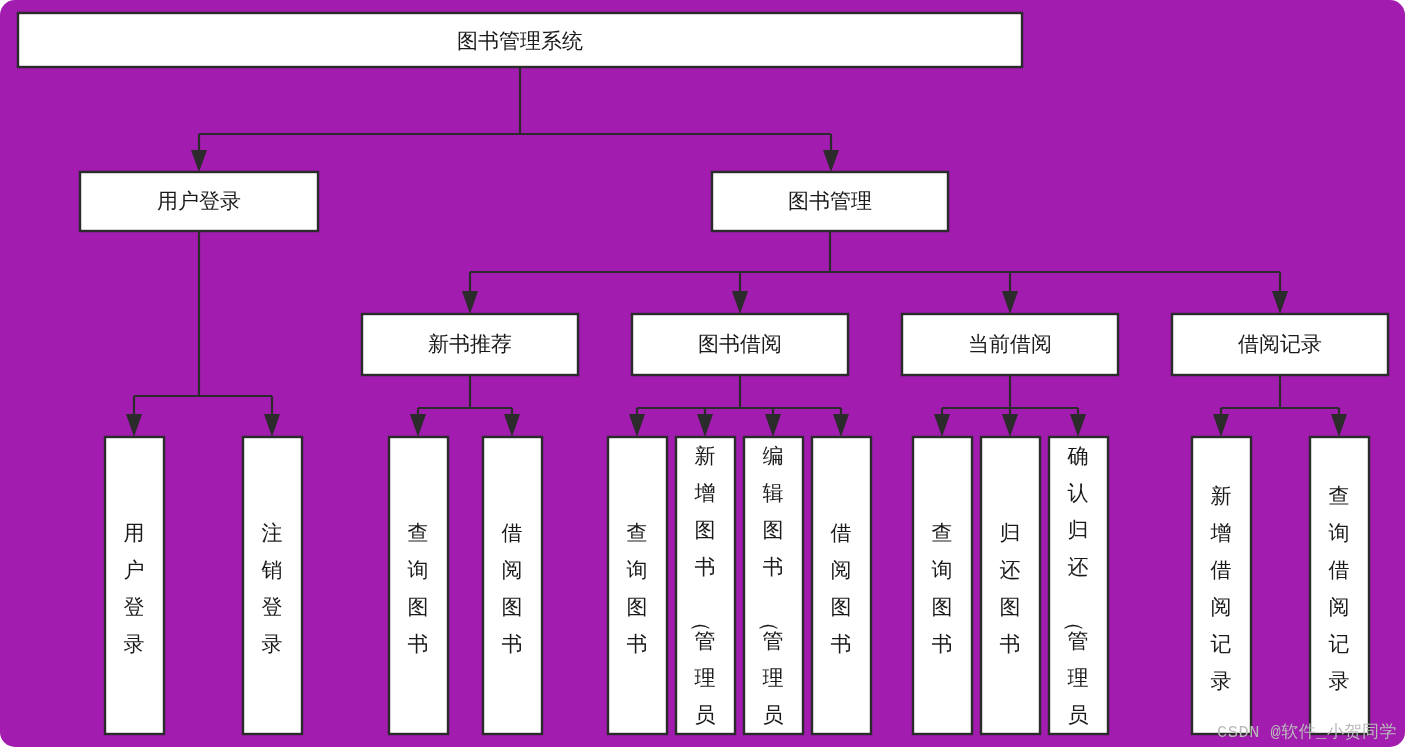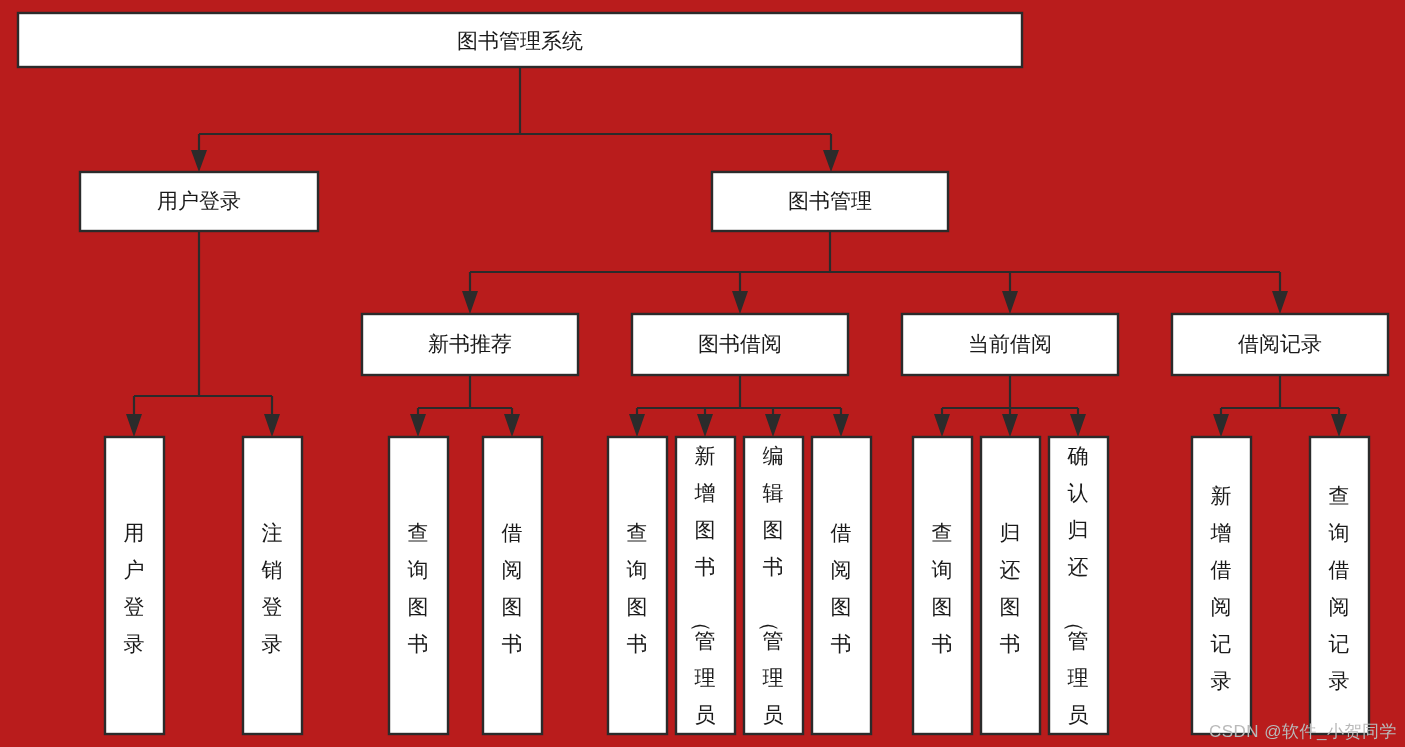--- a/index.html
+++ b/index.html
@@ -10,21 +10,22 @@
   body {
     width: 1405px;
     height: 747px;
     font-family: "Liberation Sans", "DejaVu Sans", sans-serif;
     overflow: hidden;
   }
   #diagram-root {
     position: relative;
     width: 1405px;
     height: 747px;
-    background: #b91c1c;
+    background: #a21caf;
+    border-radius: 15px;
   }
   svg#tree-svg {
     position: absolute;
     left: 0;
     top: 0;
     width: 1405px;
     height: 747px;
   }
   .node-box {
     fill: #ffffff;
@@ -51,21 +52,21 @@
   .node-label-v {
     font-family: "Liberation Sans", "DejaVu Sans", sans-serif;
     font-size: 21px;
     fill: #1a1a1a;
     text-anchor: middle;
   }
   .watermark {
     position: absolute;
     right: 8px;
     bottom: 4px;
-    font-family: Liberation Sans, sans-serif;
+    font-family: Liberation Mono, monospace;
     font-size: 17px;
     color: #b9b9b9;
     letter-spacing: 0.5px;
     white-space: nowrap;
     user-select: none;
   }
 </style>
 </head>
 <body>
 

